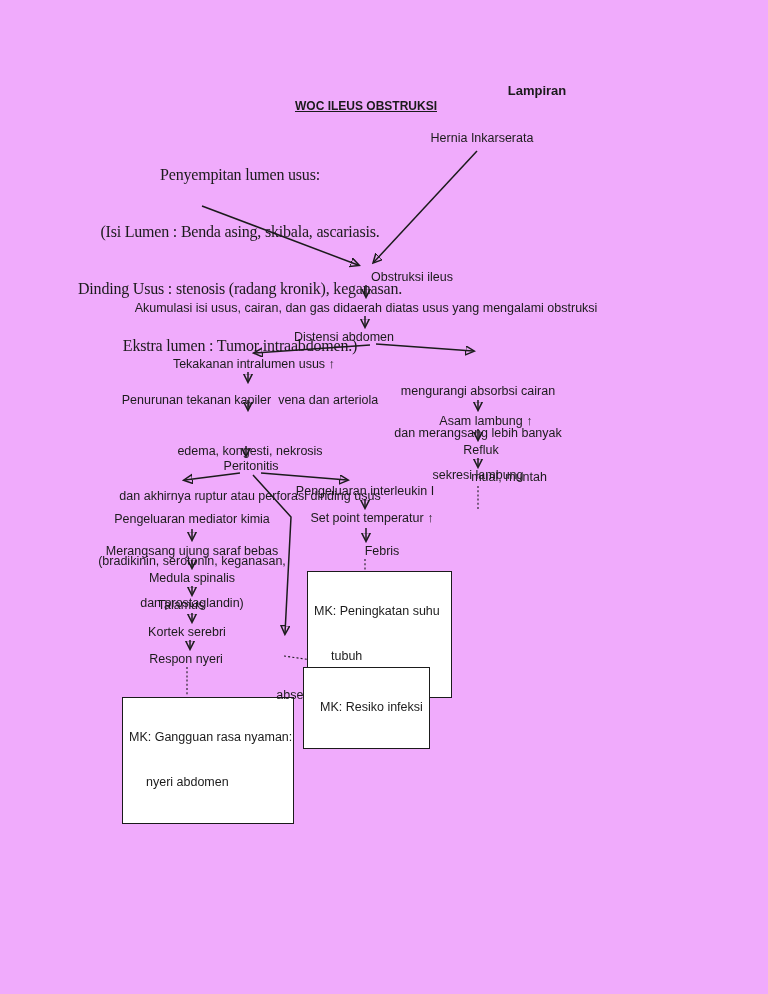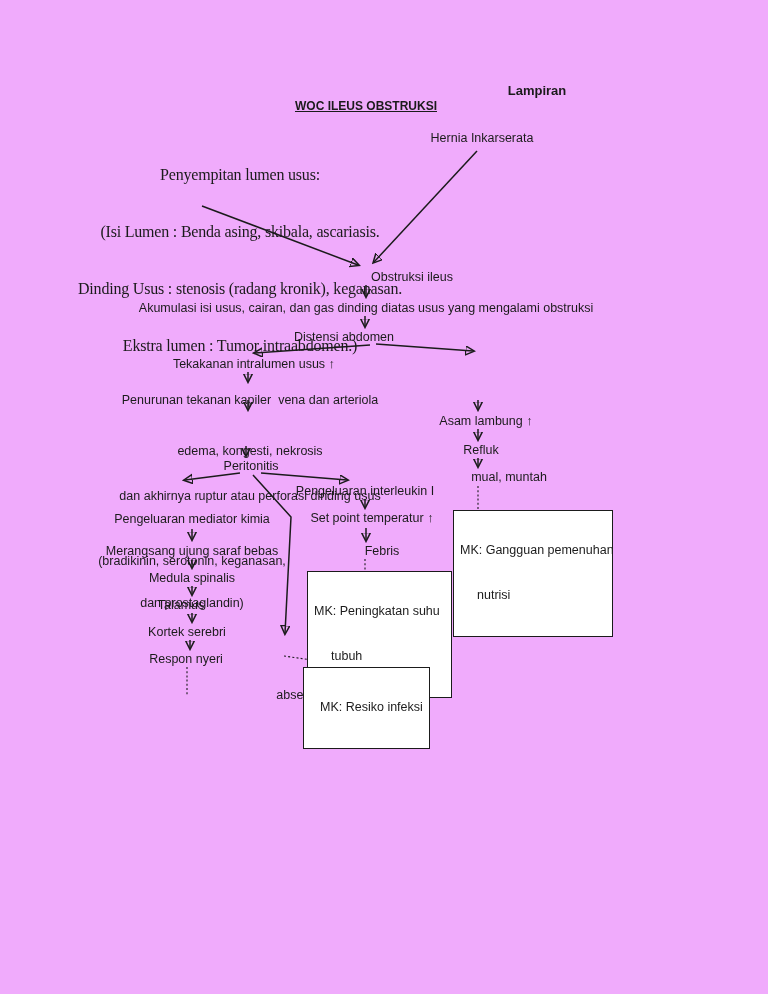--- a/index.html
+++ b/index.html
@@ -91,49 +91,54 @@
 
   <div class="n serif" style="left:240px;top:127px;">
     <span class="ln">Penyempitan lumen usus:</span>
     <span class="ln">(Isi Lumen : Benda asing, skibala, ascariasis.</span>
     <span class="ln">Dinding Usus : stenosis (radang kronik), keganasan.</span>
     <span class="ln">Ekstra lumen : Tumor intraabdomen.)</span>
   </div>
   <div class="n" style="left:482px;top:131px;">Hernia Inkarserata</div>
 
   <div class="n" style="left:370px;top:270px;margin-left:42px;">Obstruksi ileus</div>
-  <div class="n" style="left:366px;top:301px;">Akumulasi isi usus, cairan, dan gas dinding diatas usus yang mengalami obstruksi</div>
+  <div class="n" style="left:366px;top:301px;">Akumulasi isi usus, cairan, dan gas didaerah diatas usus yang mengalami obstruksi</div>
   <div class="n" style="left:344px;top:330px;">Distensi abdomen</div>
 
   <div class="n" style="left:254px;top:357px;"><span>Tekakanan intralumen usus</span> <span class="up">↑</span></div>
   <div class="n" style="left:250px;top:385px;margin-top:8px;">Penurunan tekanan kapiler  vena dan arteriola</div>
   <div class="n lh15" style="left:250px;top:414px;">
     <span class="ln">edema, kongesti, nekrosis</span>
     <span class="ln">dan akhirnya ruptur atau perforasi dinding usus</span>
   </div>
   <div class="n" style="left:251px;top:459px;">Peritonitis</div>
 
+  <div class="n lh14" style="left:478px;top:356px;">
+    <span class="ln">mengurangi absorbsi cairan</span>
+    <span class="ln">dan merangsang lebih banyak</span>
+    <span class="ln">sekresi lambung</span>
+  </div>
   <div class="n" style="left:486px;top:414px;"><span>Asam lambung</span> <span class="up">↑</span></div>
   <div class="n" style="left:481px;top:443px;">Refluk</div>
   <div class="n" style="left:489px;top:470px;margin-left:20px;">mual, muntah</div>
-  <div class="box" style="left:453px;top:510px;width:146px;">
-    <span class="ln">MK: Gangguan pemenuhan</span>
-    <span class="ind">nutrisi</span>
-  </div>
 
   <div class="n lh14" style="left:192px;top:484px;">
     <span class="ln">Pengeluaran mediator kimia</span>
     <span class="ln">(bradikinin, serotonin, keganasan,</span>
     <span class="ln">dan prostaglandin)</span>
   </div>
   <div class="n" style="left:192px;top:544px;">Merangsang ujung saraf bebas</div>
   <div class="n" style="left:192px;top:571px;">Medula spinalis</div>
   <div class="n" style="left:181px;top:598px;">Talamus</div>
   <div class="n" style="left:187px;top:625px;">Kortek serebri</div>
   <div class="n" style="left:186px;top:652px;">Respon nyeri</div>
+  <div class="box" style="left:122px;top:697px;width:158px;">
+    <span class="ln">MK: Gangguan rasa nyaman:</span>
+    <span class="ind">nyeri abdomen</span>
+  </div>
 
   <div class="n" style="left:365px;top:484px;">Pengeluaran interleukin I</div>
   <div class="n" style="left:372px;top:511px;"><span>Set point temperatur</span> <span class="up">↑</span></div>
   <div class="n" style="left:364px;top:544px;padding-left:36px;">Febris</div>
   <div class="box" style="left:307px;top:571px;width:131px;">
     <span class="ln">MK: Peningkatan suhu</span>
     <span class="ind">tubuh</span>
   </div>
 
   <div class="n" style="left:293px;top:640px;margin-top:48px;">abses</div>

